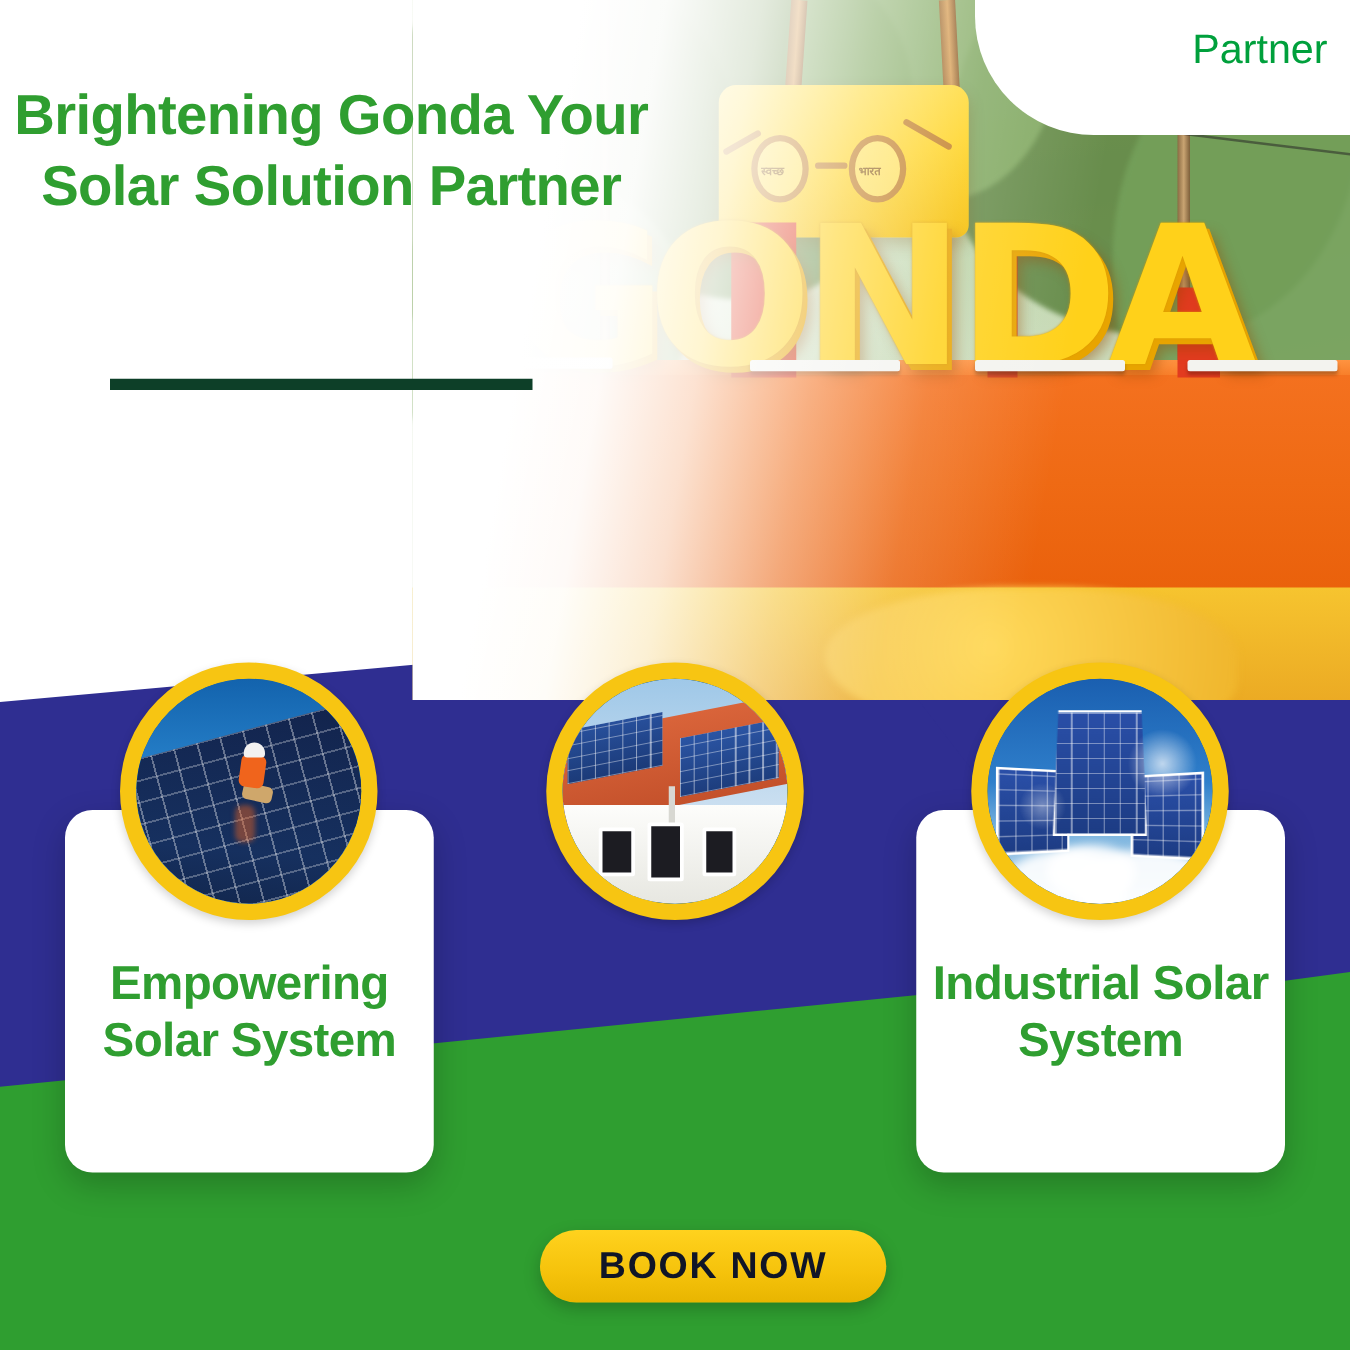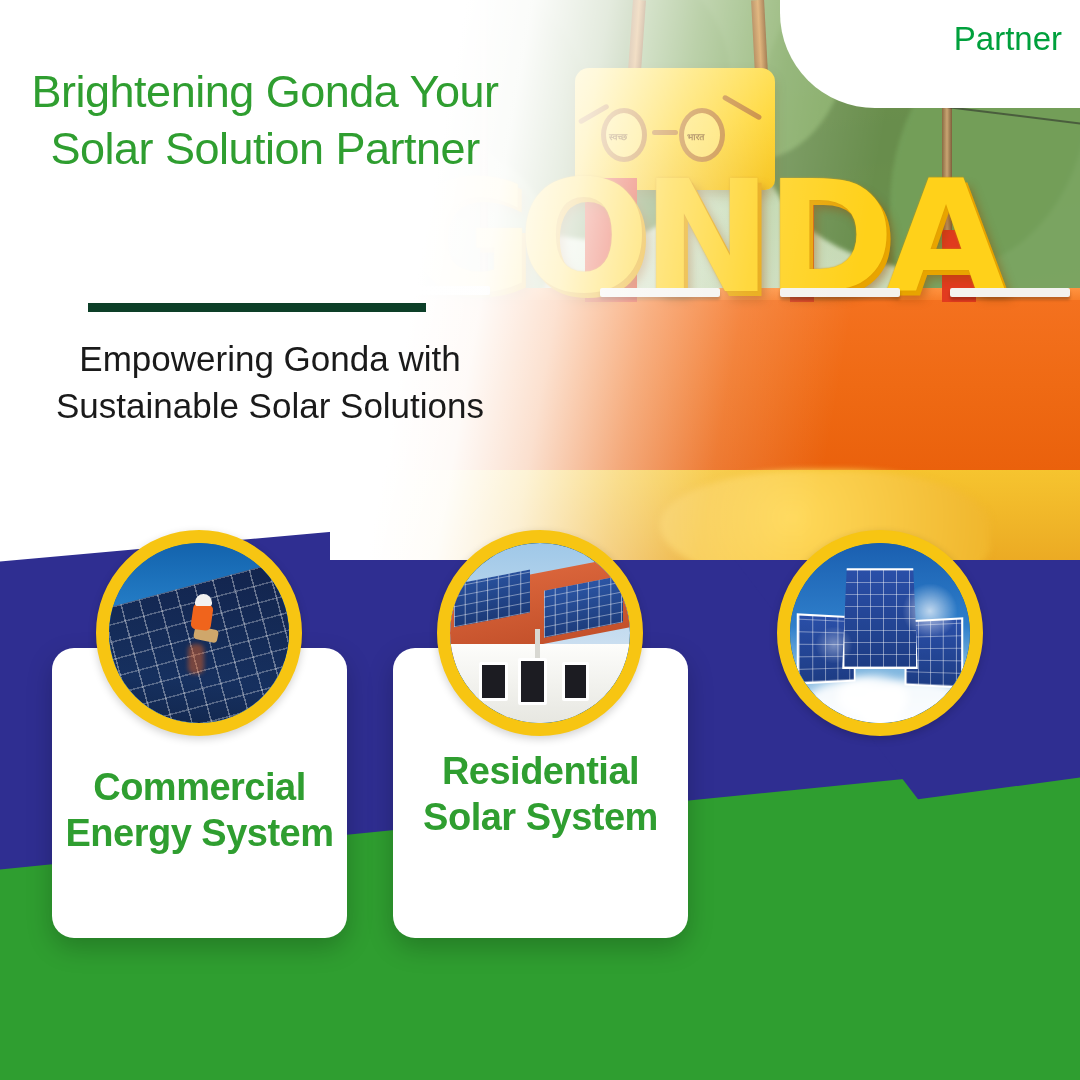--- a/index.html
+++ b/index.html
@@ -91,21 +91,21 @@
     color:#ffffff;font-size:29px;font-weight:400;letter-spacing:.2px;line-height:1.05;
     font-family:"Liberation Sans","DejaVu Sans",sans-serif;display:block;
   }
   .logo-waves{position:absolute;left:10px;right:10px;bottom:5px;height:12px;}
   .logo-energy{color:#00a03c;font-size:33px;font-weight:400;line-height:1;}
 
   
   .headline{
     position:absolute;left:0;top:64px;width:530px;
     text-align:center;color:#2f9e30;
-    font-weight:400;font-size:45px;line-height:1.26;letter-spacing:-.5px;
+    font-weight:700;font-size:45px;line-height:1.26;letter-spacing:-.5px;
   }
   .divider{
     position:absolute;left:88px;top:303px;width:338px;height:9px;
     background:#0d3f28;
   }
   .subhead{
     position:absolute;left:10px;top:335px;width:520px;
     text-align:center;color:#1a1a1a;
     font-weight:400;font-size:35px;line-height:1.35;
   }
@@ -264,62 +264,64 @@
     <div class="hero-bottomfade"></div>
   </div>
 
   <div class="logo-plate"></div>
   <div class="logo-wrap">
     <div class="logo-energy">Partner</div>
   </div>
 
   <div class="headline">Brightening Gonda Your Solar Solution Partner</div>
   <div class="divider"></div>
-  <div class="subhead">Empowering Gonda with Sustainable Solar Solutions</div>
 
   <div class="card" style="left:52px;top:648px;height:290px;padding-top:116px;">
-    <div class="card-title">Commercial Energy System</div>
+    <div class="card-title">Empowering Solar System</div>
   </div>
   <div class="avatar" style="left:96px;top:530px;">
     <div class="av-inner">
       <div class="a1-sky"></div>
       <div class="a1-far"></div>
       <div class="a1-panel"></div>
       <div class="a1-refl"></div>
       <div class="a1-worker-leg"></div>
       <div class="a1-worker-body"></div>
       <div class="a1-helmet"></div>
     </div>
   </div>
 
-  <div class="card" style="left:393px;top:648px;height:290px;padding-top:100px;">
-    <div class="card-title">Residential Solar System</div>
-  </div>
   <div class="avatar" style="left:437px;top:530px;">
     <div class="av-inner">
       <div class="a2-sky"></div>
       <div class="a2-roof"></div>
       <div class="a2-panelL"></div>
       <div class="a2-panelR"></div>
       <div class="a2-wall"></div>
       <div class="a2-pipe"></div>
       <div class="a2-win" style="left:16%;top:66%;width:16%;height:22%;"></div>
       <div class="a2-win" style="left:38%;top:64%;width:16%;height:26%;"></div>
       <div class="a2-win" style="left:62%;top:66%;width:15%;height:22%;"></div>
     </div>
   </div>
 
+  <div class="card" style="left:733px;top:648px;height:290px;padding-top:116px;">
+    <div class="card-title">Industrial Solar System</div>
+  </div>
   <div class="avatar" style="left:777px;top:530px;">
     <div class="av-inner">
       <div class="a3-sky"></div>
       <div class="a3-cloud" style="left:6%;bottom:-12%;width:56%;height:36%;"></div>
       <div class="a3-cloud" style="left:40%;bottom:-16%;width:62%;height:40%;"></div>
       <div class="a3-cloud" style="left:26%;bottom:2%;width:40%;height:24%;"></div>
       <div class="a3-pan" style="left:4%;top:40%;width:34%;height:38%;transform:perspective(180px) rotateY(16deg);"></div>
       <div class="a3-pan" style="left:62%;top:42%;width:34%;height:38%;transform:perspective(180px) rotateY(-16deg);"></div>
       <div class="a3-pan" style="left:29%;top:14%;width:42%;height:56%;clip-path:polygon(6% 0,94% 0,100% 100%,0 100%);"></div>
       <div class="a3-flare" style="left:62%;top:22%;width:56px;height:56px;"></div>
       <div class="a3-flare" style="left:14%;top:46%;width:38px;height:38px;opacity:.55;"></div>
     </div>
   </div>
 
+  <div class="cta">
+    <span>BOOK NOW</span>
+  </div>
 
 </div>
 
 </body></html>

